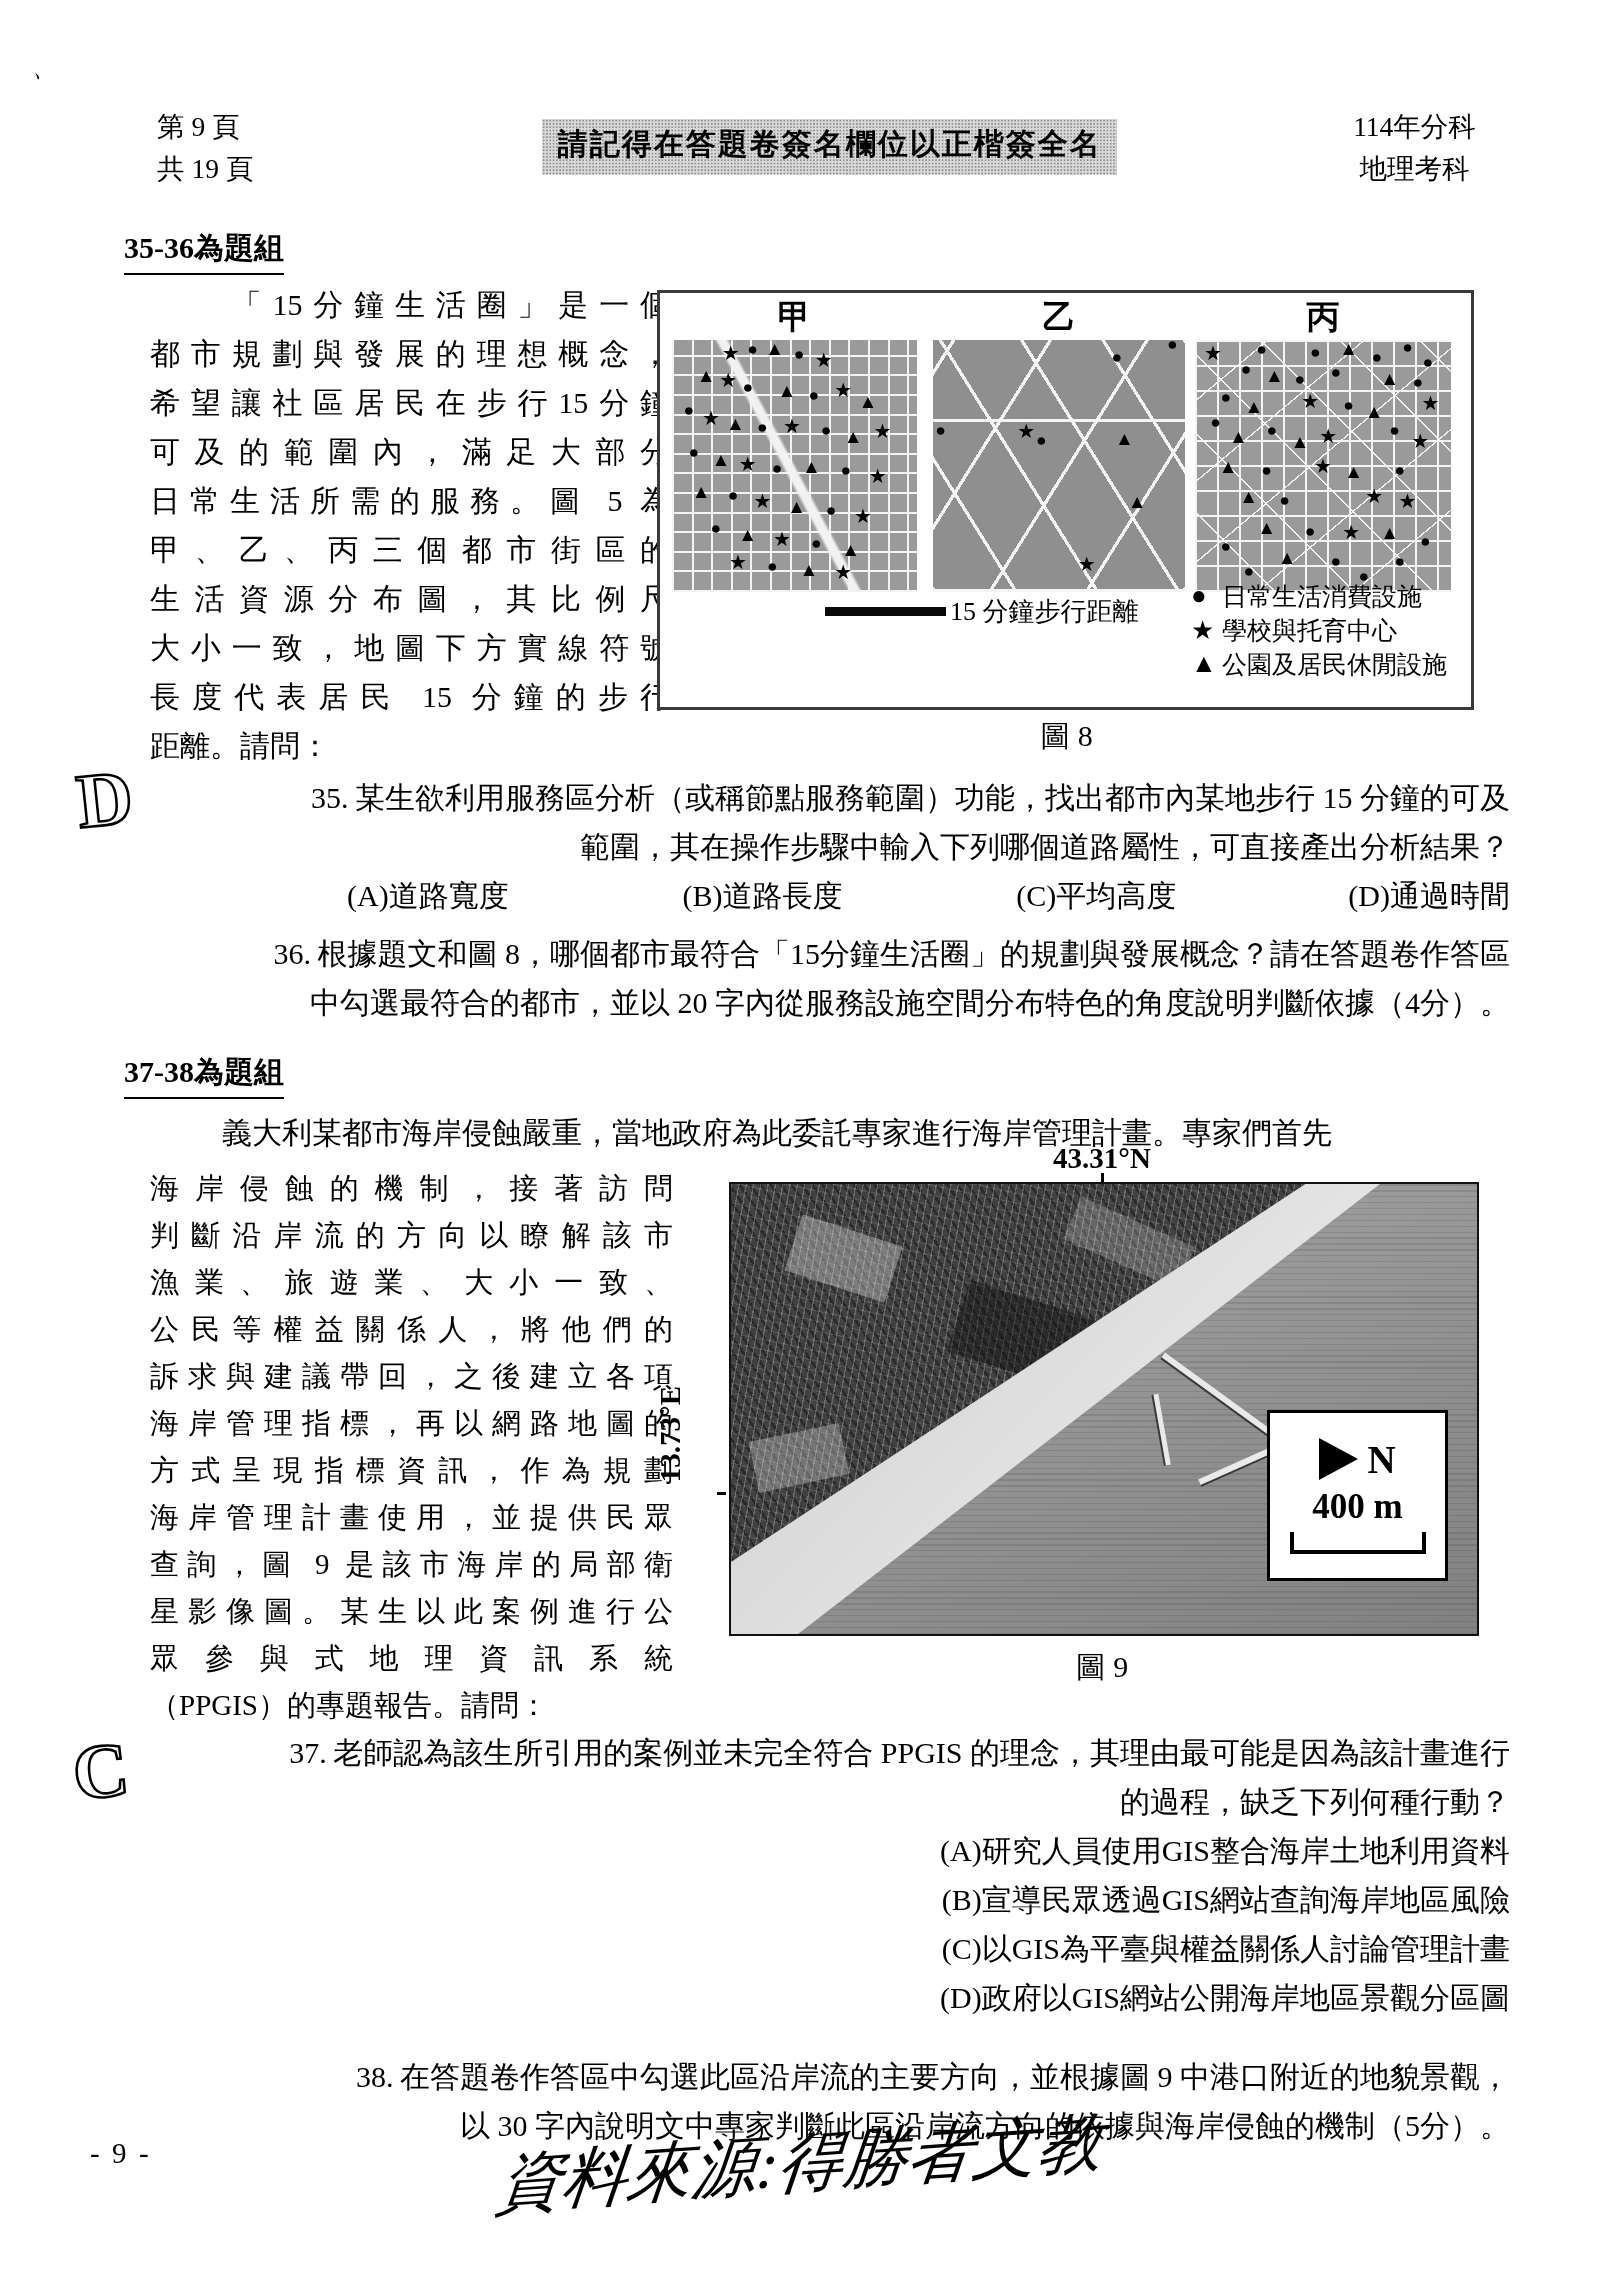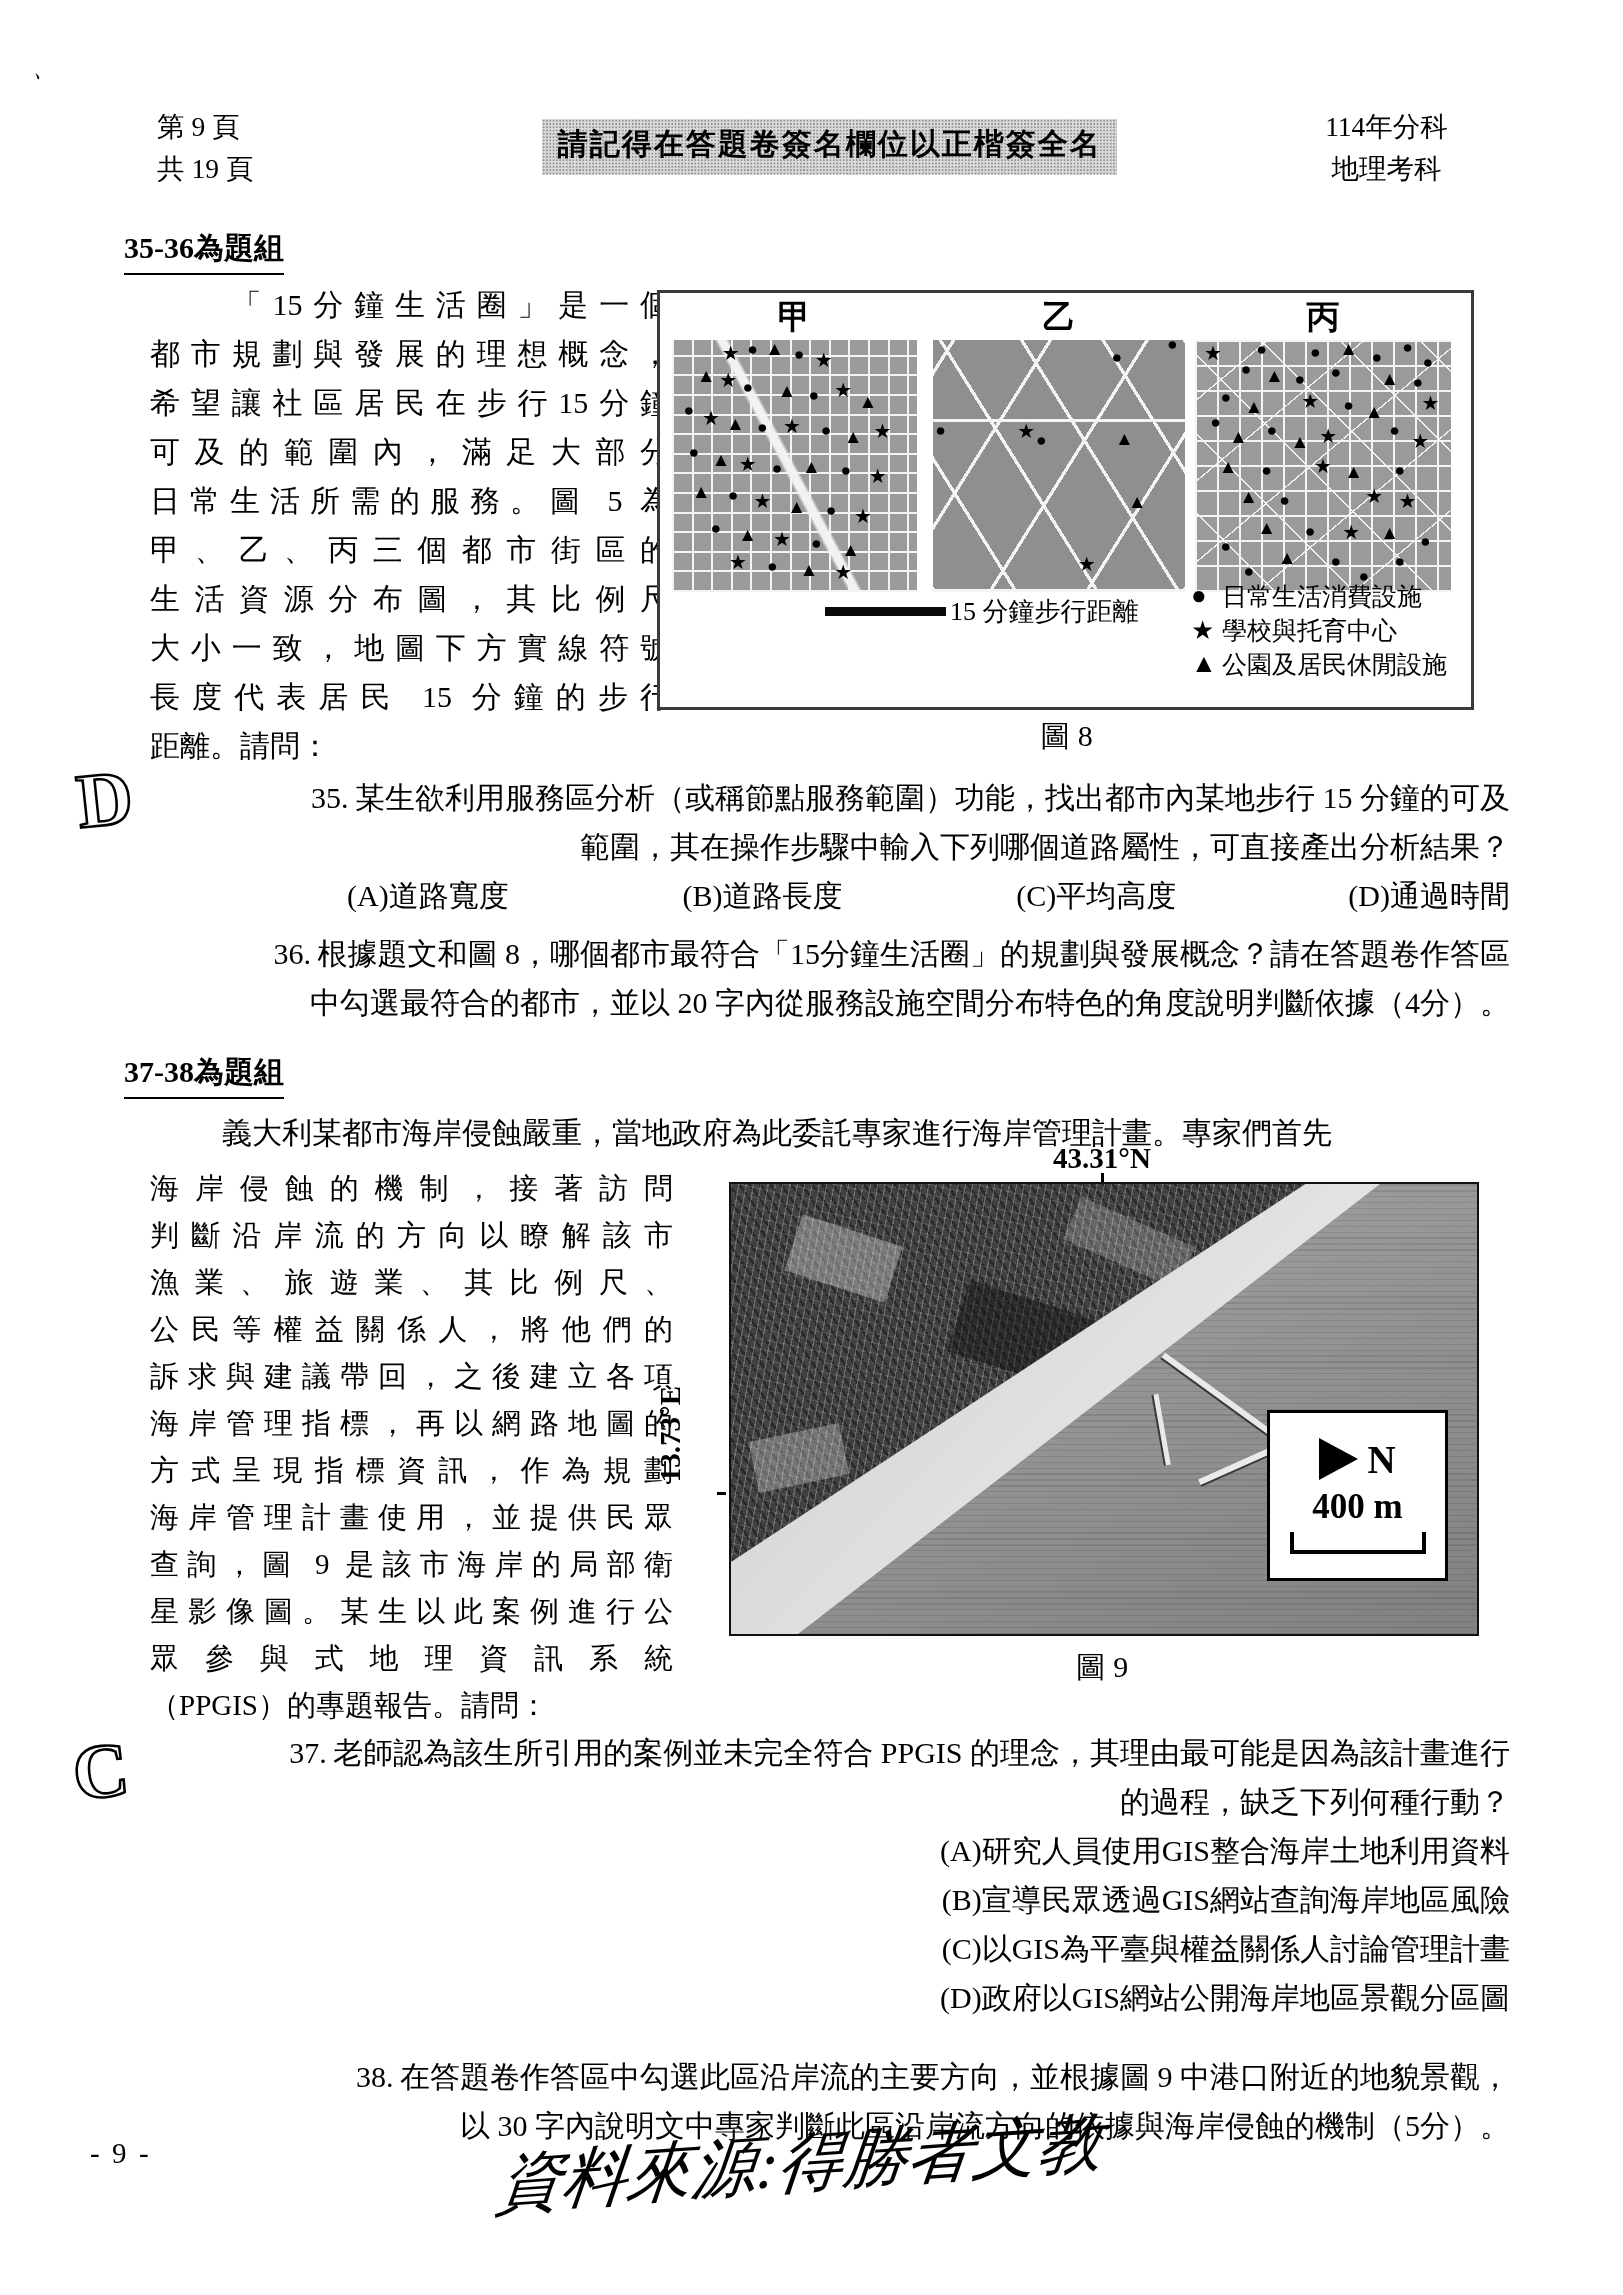--- a/index.html
+++ b/index.html
@@ -12,21 +12,21 @@
 
   
   .hdr-left{left:157px;top:106px;font-size:27.5px;line-height:42px;}
   .hdr-notice{
     left:542px;top:119px;height:46px;padding:5.2px 15.7px;
     background-color:#d9d9d9;
     background-image:radial-gradient(#8f8f8f 0.8px, transparent 0.8px);
     background-size:3.3px 3.3px;
     font-size:30px;font-weight:bold;letter-spacing:2px;white-space:nowrap;
   }
-  .hdr-right{left:1308px;top:106px;width:157px;text-align:center;font-size:27.5px;line-height:42px;}
+  .hdr-right{left:1336px;top:106px;width:157px;text-align:center;font-size:27.5px;line-height:42px;}
 
   .stray-mark{left:34px;top:52px;font-size:26px;transform:rotate(14deg);}
 
   
   .sec-title{font-size:30px;font-weight:bold;border-bottom:2.6px solid #000;padding-bottom:3.9px;white-space:nowrap;}
   .sec1-title{left:124px;top:228px;}
   .sec2-title{left:124px;top:1052px;}
 
   
   .col1{left:150px;top:280px;width:520px;}
@@ -328,21 +328,21 @@
     </div>
     <div class="qline cont">中勾選最符合的都市，並以 20 字內從服務設施空間分布特色的角度說明判斷依據（4分）。</div>
   </div>
 
   <div class="abs sec-title sec2-title">37-38為題組</div>
   <div class="abs intro2">　　義大利某都市海岸侵蝕嚴重，當地政府為此委託專家進行海岸管理計畫。專家們首先</div>
 
   <div class="abs col2">
       <div class="pl jline">海岸侵蝕的機制，接著訪問</div>
       <div class="pl jline">判斷沿岸流的方向以瞭解該市</div>
-      <div class="pl jline">漁業、旅遊業、其比例尺、</div>
+      <div class="pl jline">漁業、旅遊業、大小一致、</div>
       <div class="pl jline">公民等權益關係人，將他們的</div>
       <div class="pl jline">訴求與建議帶回，之後建立各項</div>
       <div class="pl jline">海岸管理指標，再以網路地圖的</div>
       <div class="pl jline">方式呈現指標資訊，作為規劃</div>
       <div class="pl jline">海岸管理計畫使用，並提供民眾</div>
       <div class="pl jline">查詢，圖 9 是該市海岸的局部衛</div>
       <div class="pl jline">星影像圖。某生以此案例進行公</div>
       <div class="pl jline">眾參與式地理資訊系統</div>
       <div class="pl lastline">（PPGIS）的專題報告。請問：</div>
     </div>

